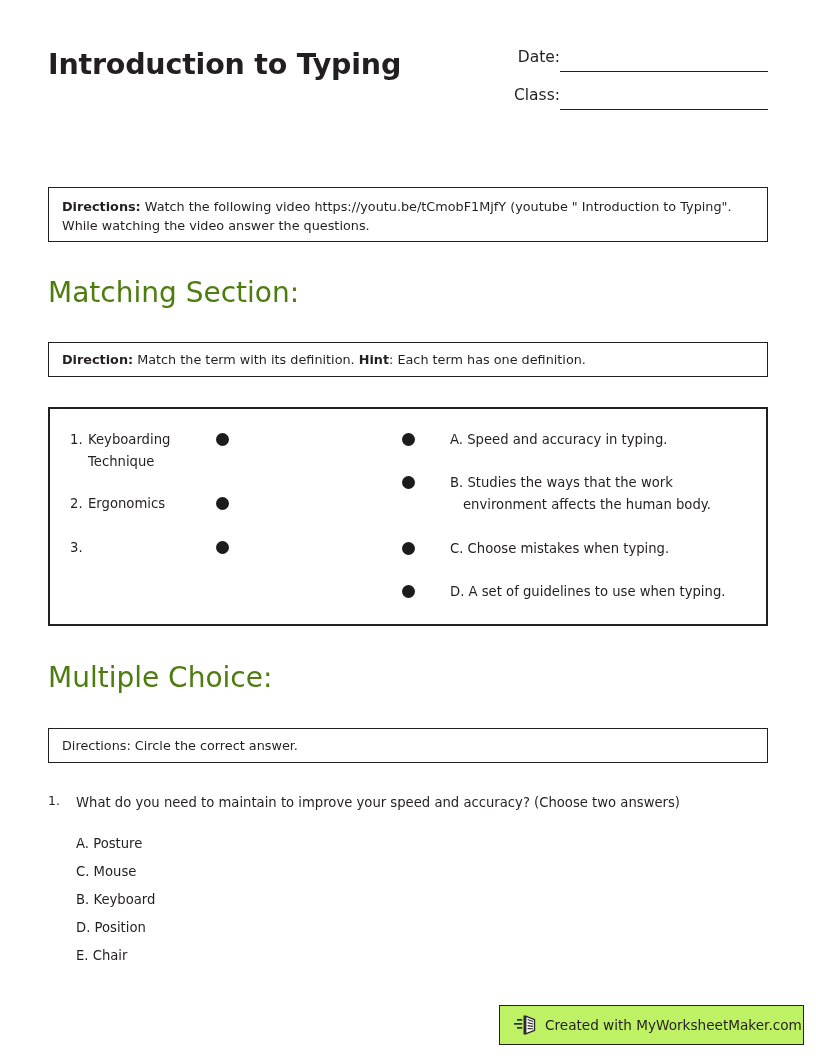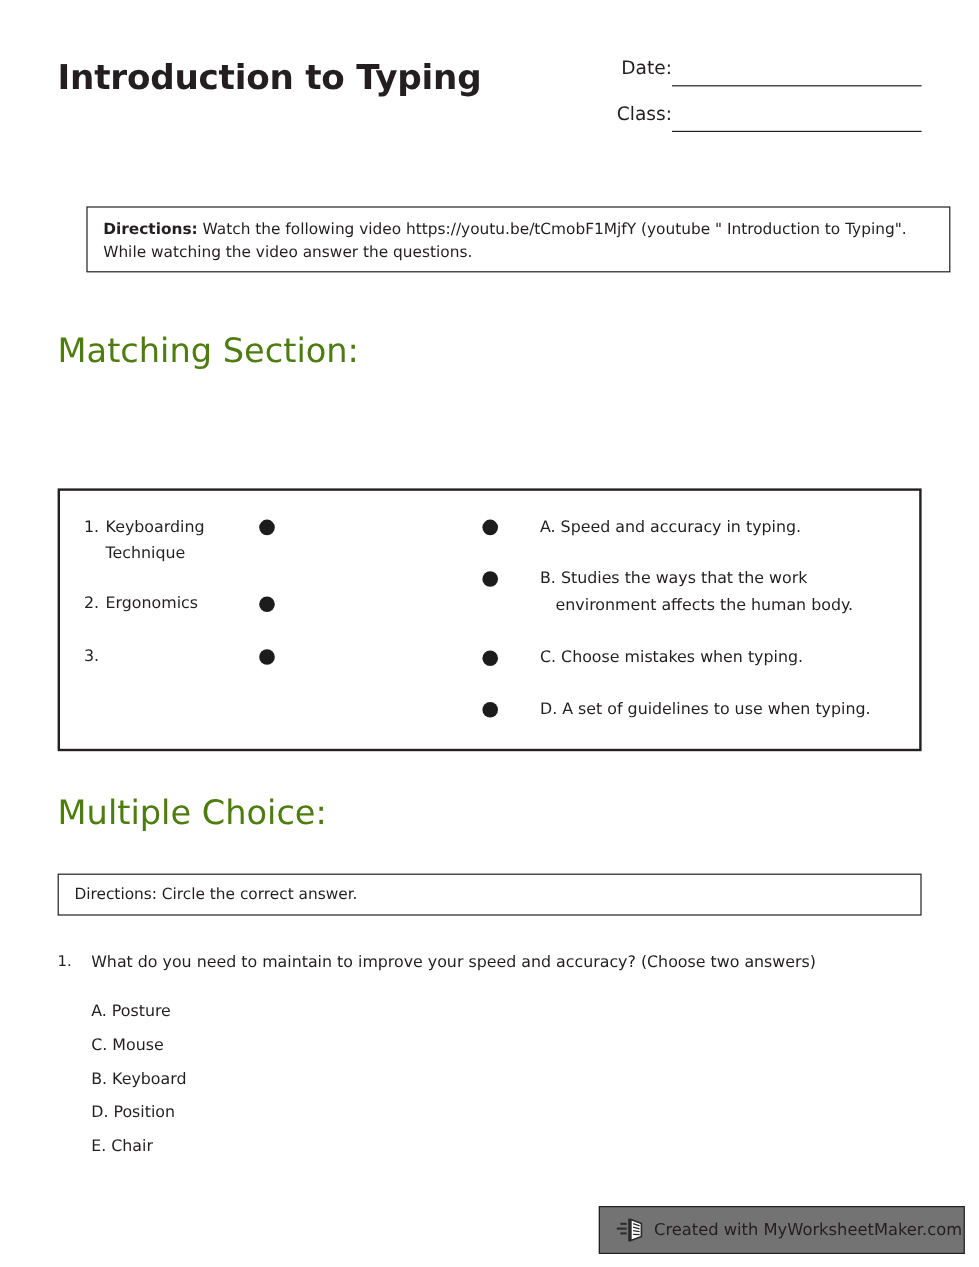--- a/index.html
+++ b/index.html
@@ -205,21 +205,21 @@
 
   
   .footer-badge {
     position: absolute;
     left: 499px;
     top: 1005px;
     width: 305px;
     height: 40px;
     box-sizing: border-box;
     border: 1.2px solid #231f20;
-    background: #737373;
+    background: #bef264;
     display: flex;
     align-items: center;
     padding-left: 12px;
   }
   .badge-icon {
     width: 26px;
     height: 24px;
     flex: 0 0 26px;
     display: block;
   }
@@ -243,29 +243,34 @@
         <span class="field-label">Date:</span>
         <span class="field-line"></span>
       </div>
       <div class="field-row">
         <span class="field-label">Class:</span>
         <span class="field-line"></span>
       </div>
     </div>
   </div>
 
-  <div class="box" style="top:172px; height:55px;margin-left:24px;">
+  <div class="box" style="top:187px; height:55px;">
     <div class="box-text">
       <b>Directions:</b><span> Watch the following video https://youtu.be/tCmobF1MjfY (youtube " Introduction to Typing".</span><br>
       <span>While watching the video answer the questions.</span>
     </div>
   </div>
 
   <div class="section-heading" style="top:276px;">Matching Section:</div>
 
+  <div class="box" style="top:342px; height:35px;">
+    <div class="box-text" style="padding-top:8px;">
+      <b>Direction:</b><span> Match the term with its definition. </span><b>Hint</b><span>: Each term has one definition.</span>
+    </div>
+  </div>
 
   <div class="box box-thick" style="top:407px; height:219px;">
     <div class="match-inner">
 
       <div class="match-left">
         <div class="match-item-left" style="height:64px;">
           <span class="match-num">1.</span>
           <span class="match-term"><span>Keyboarding</span><br><span>Technique</span></span>
           <span class="dot dot-left"></span>
         </div>

